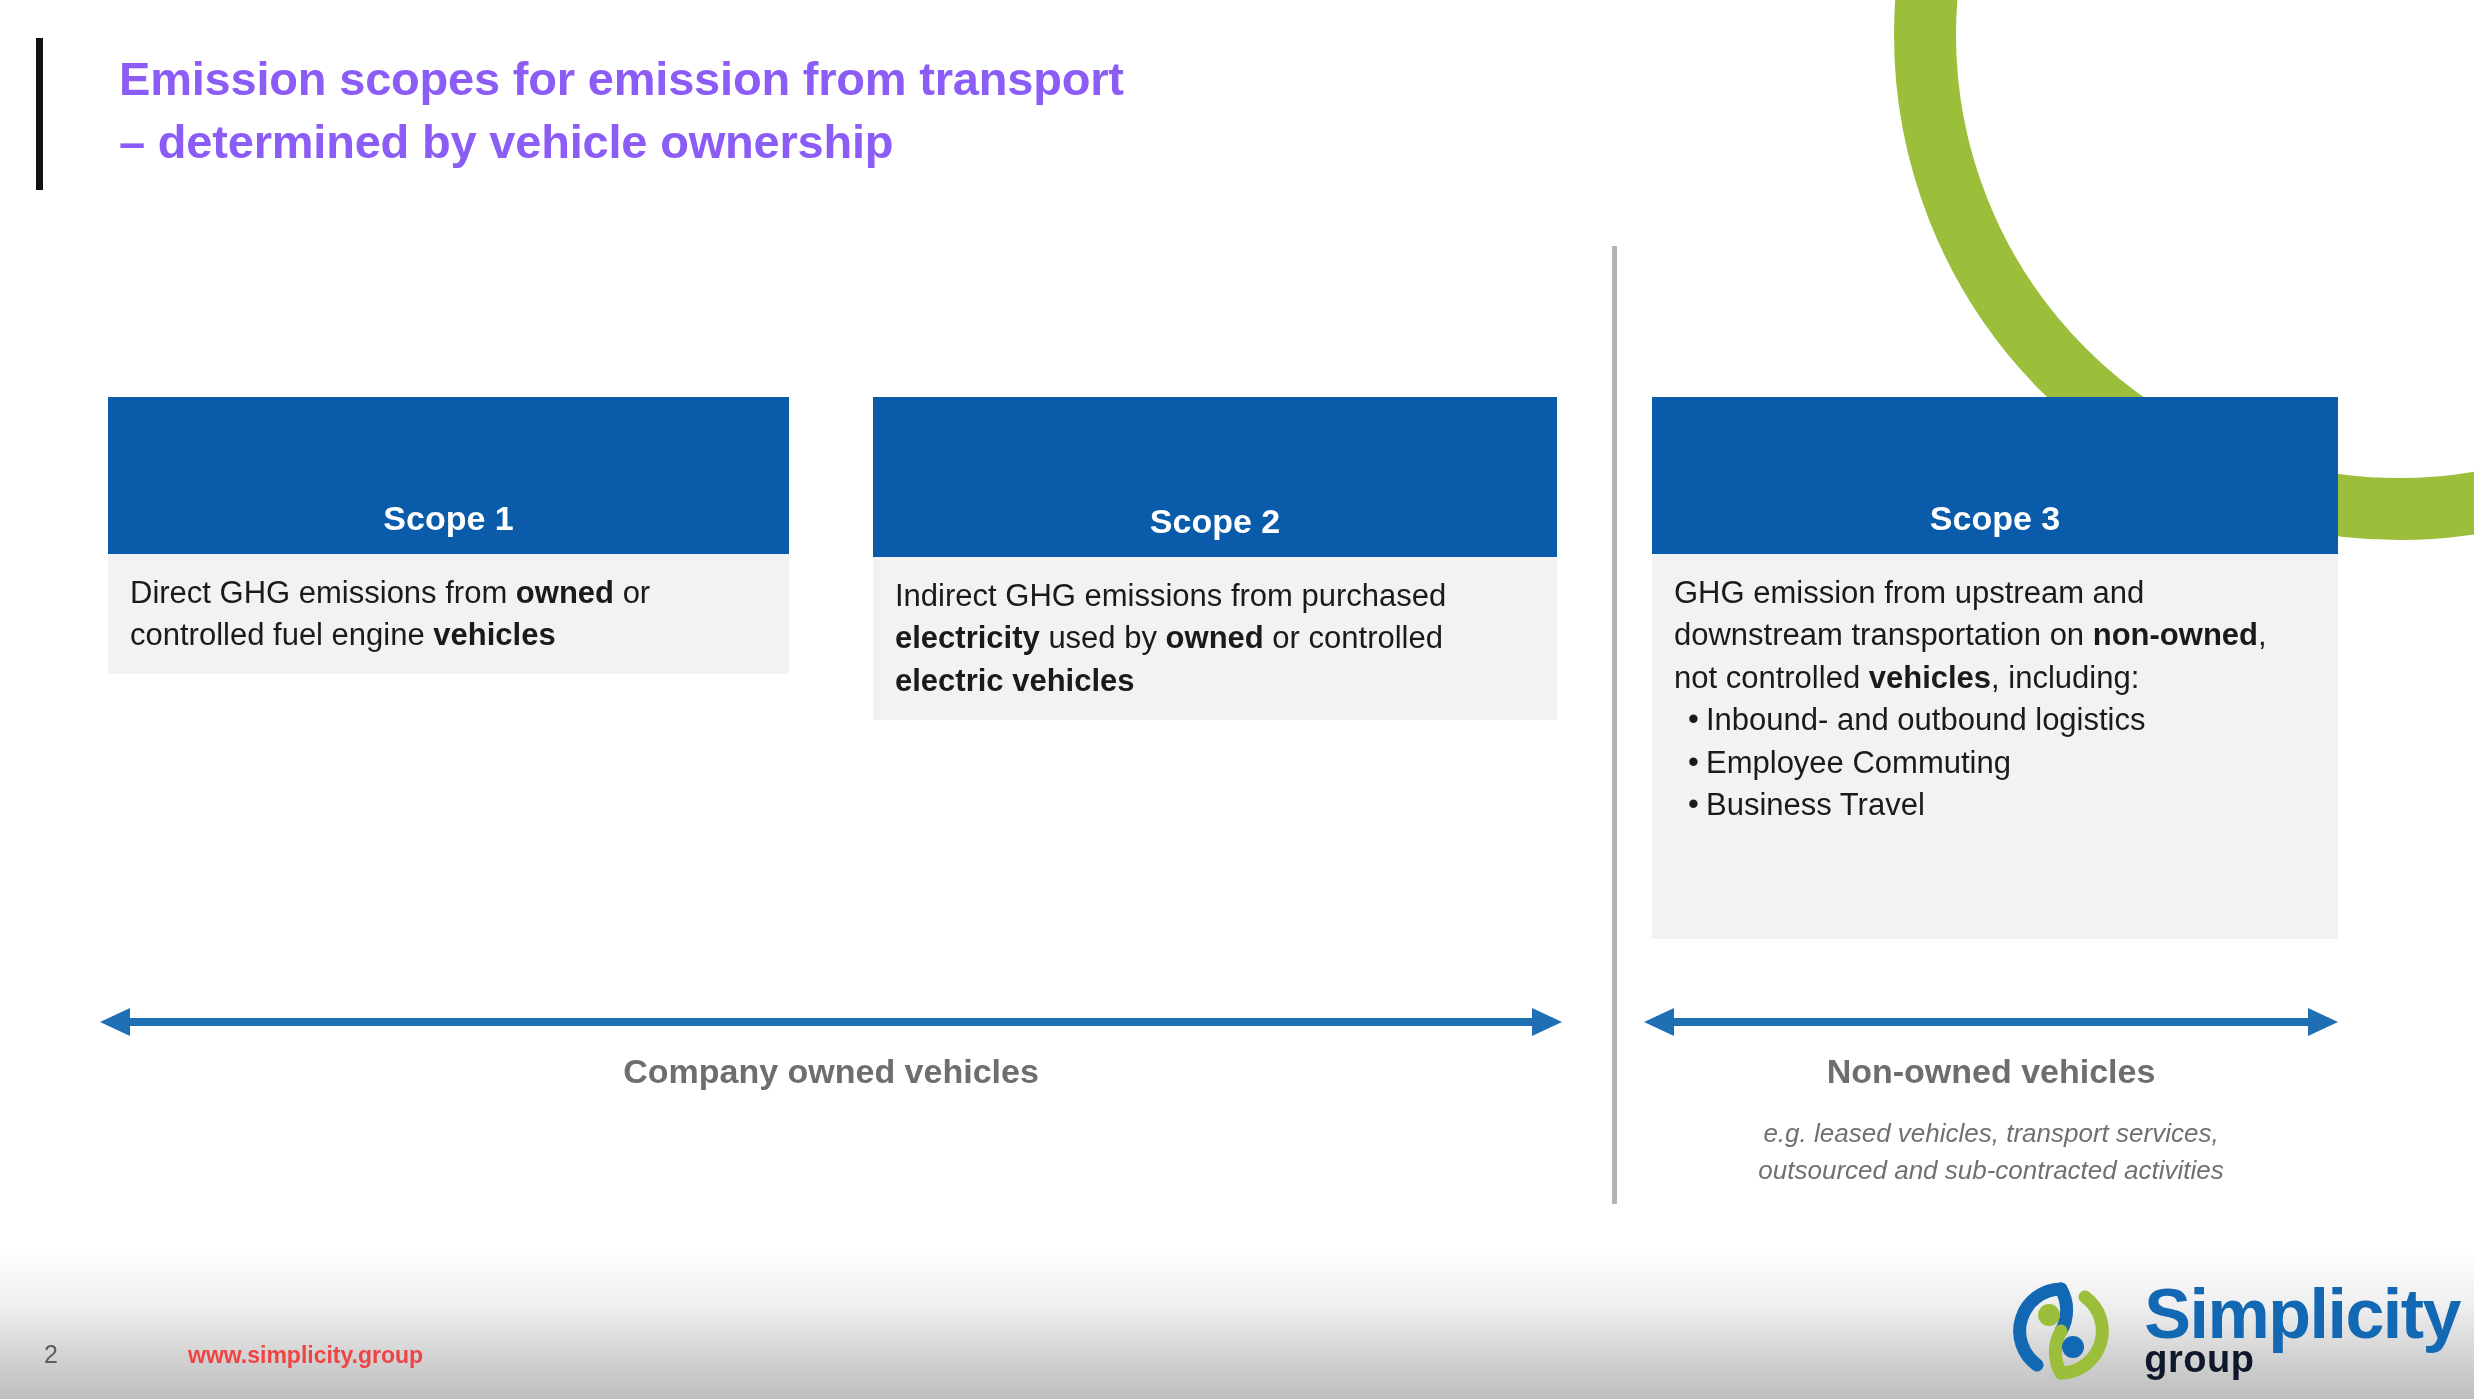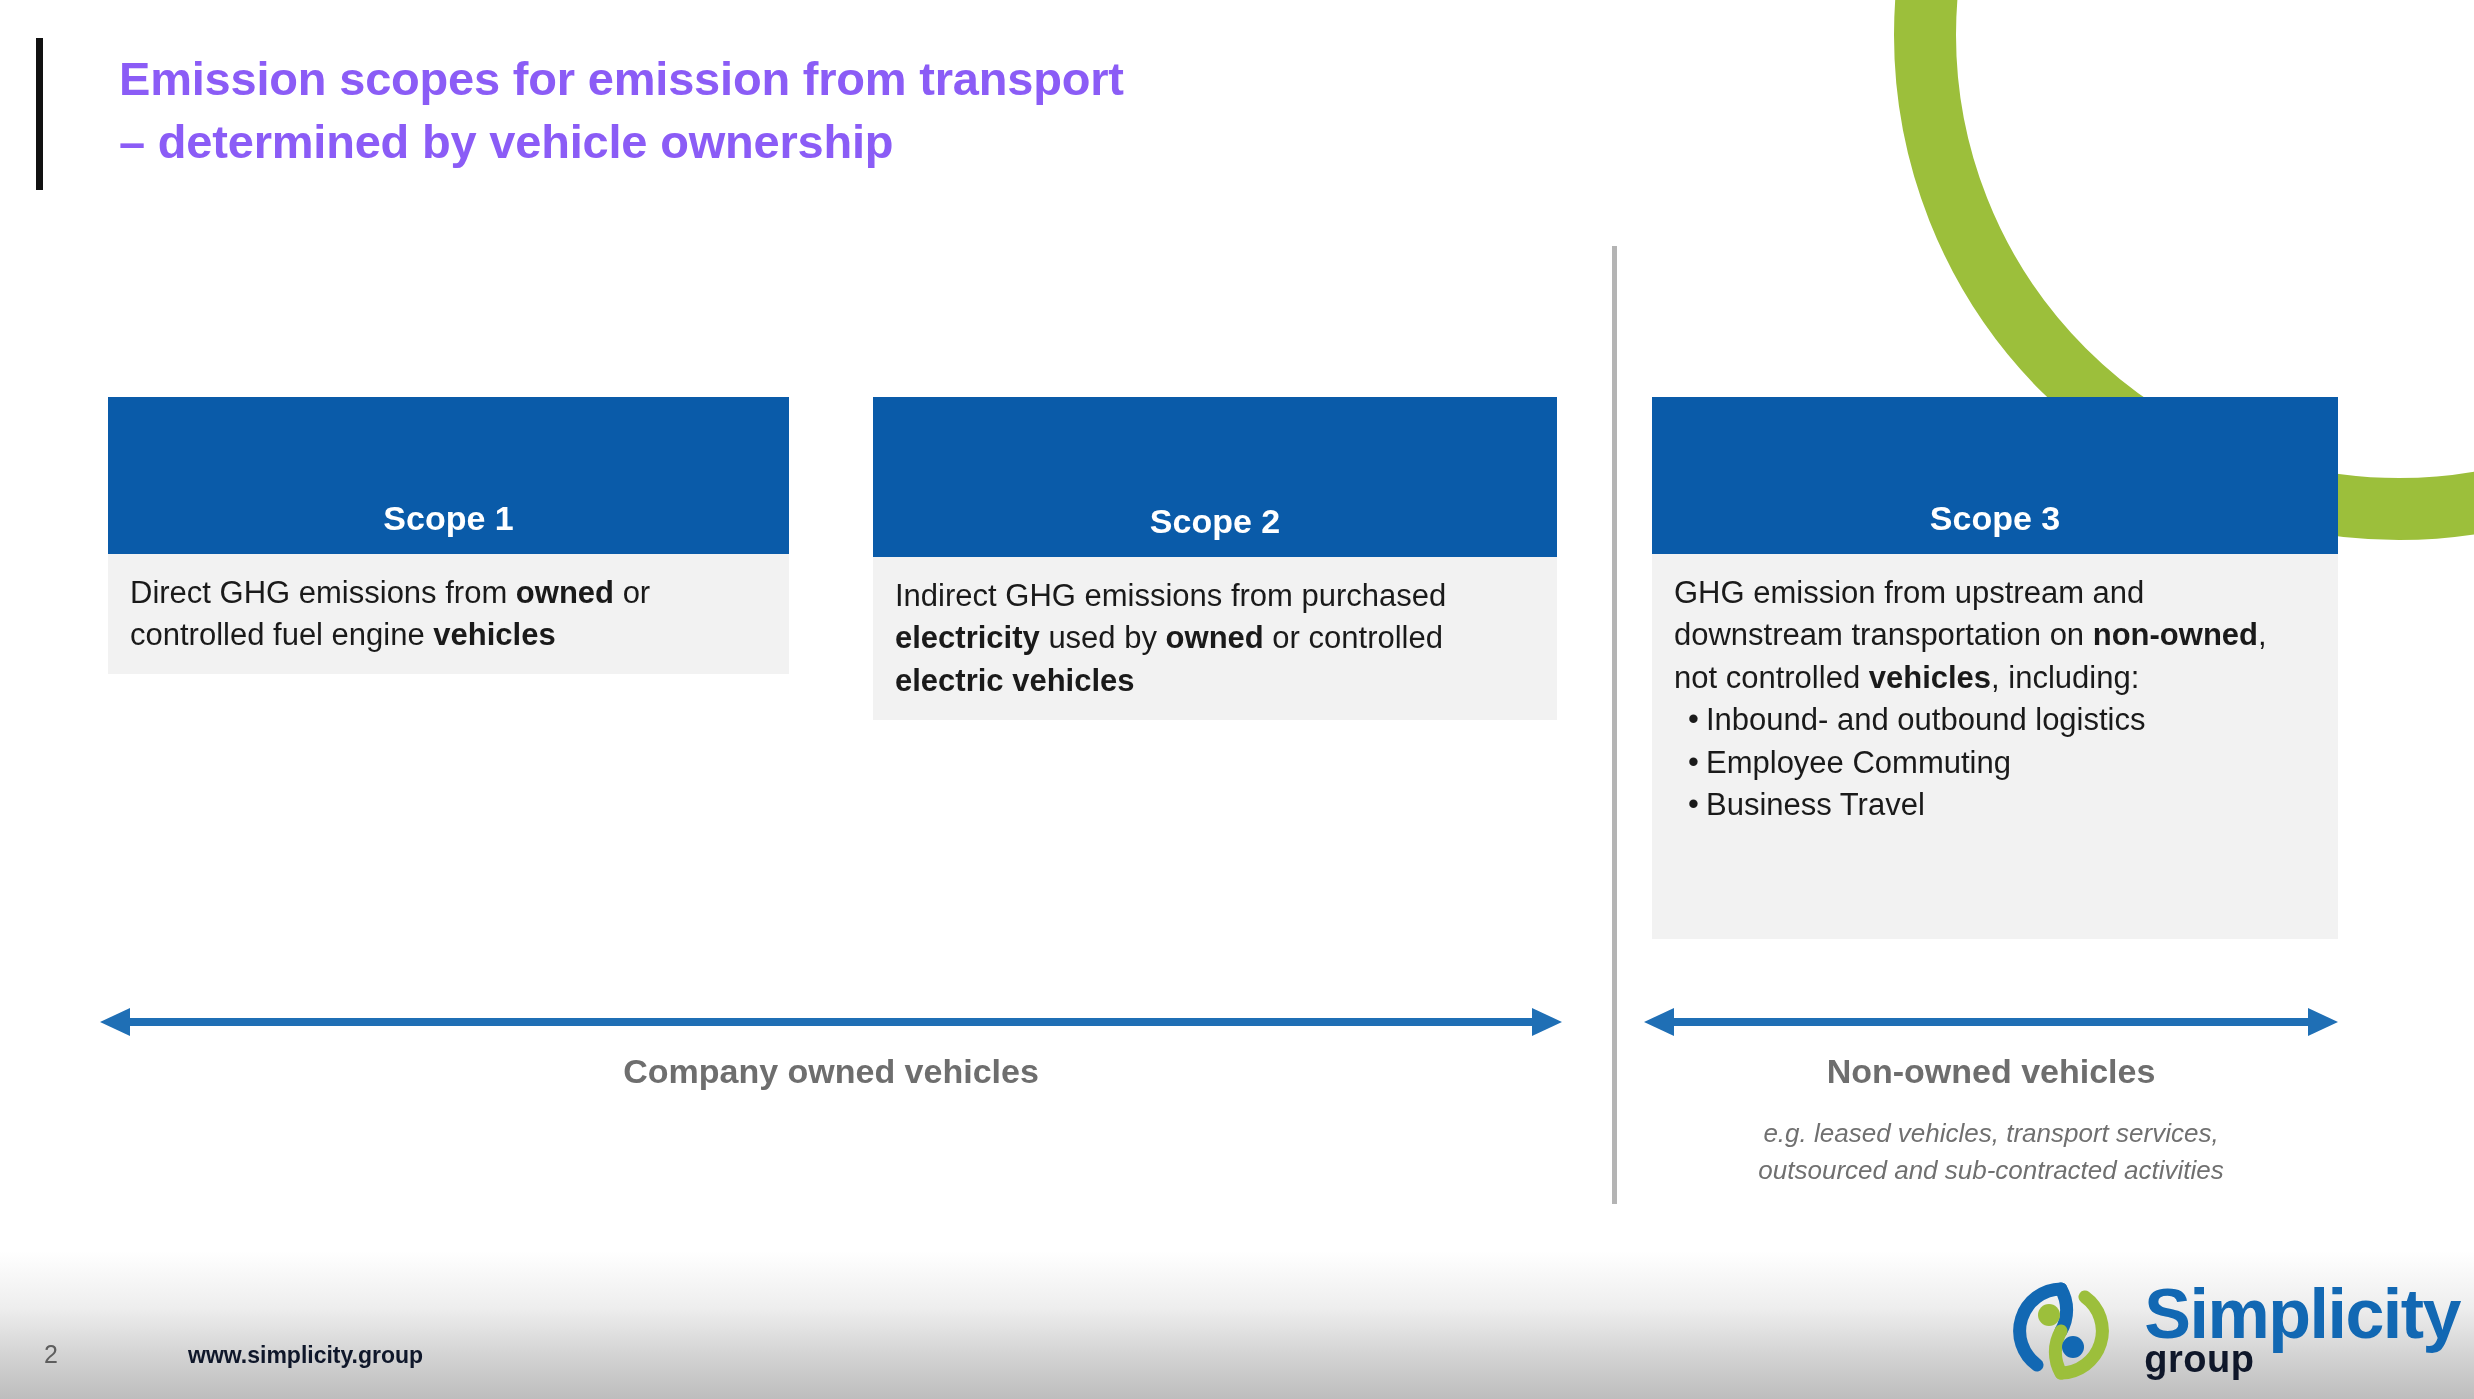--- a/index.html
+++ b/index.html
@@ -161,21 +161,21 @@
     bottom: 30px;
     font-size: 25px;
     color: #5E5E5E;
   }
   .footer-url {
     position: absolute;
     left: 188px;
     bottom: 30px;
     font-size: 23px;
     font-weight: bold;
-    color: #0f172a;
+    color: #ef4444;
   }
 
   
   .logo {
     position: absolute;
     right: 14px;
     bottom: 12px;
     display: flex;
     align-items: center;
   }

